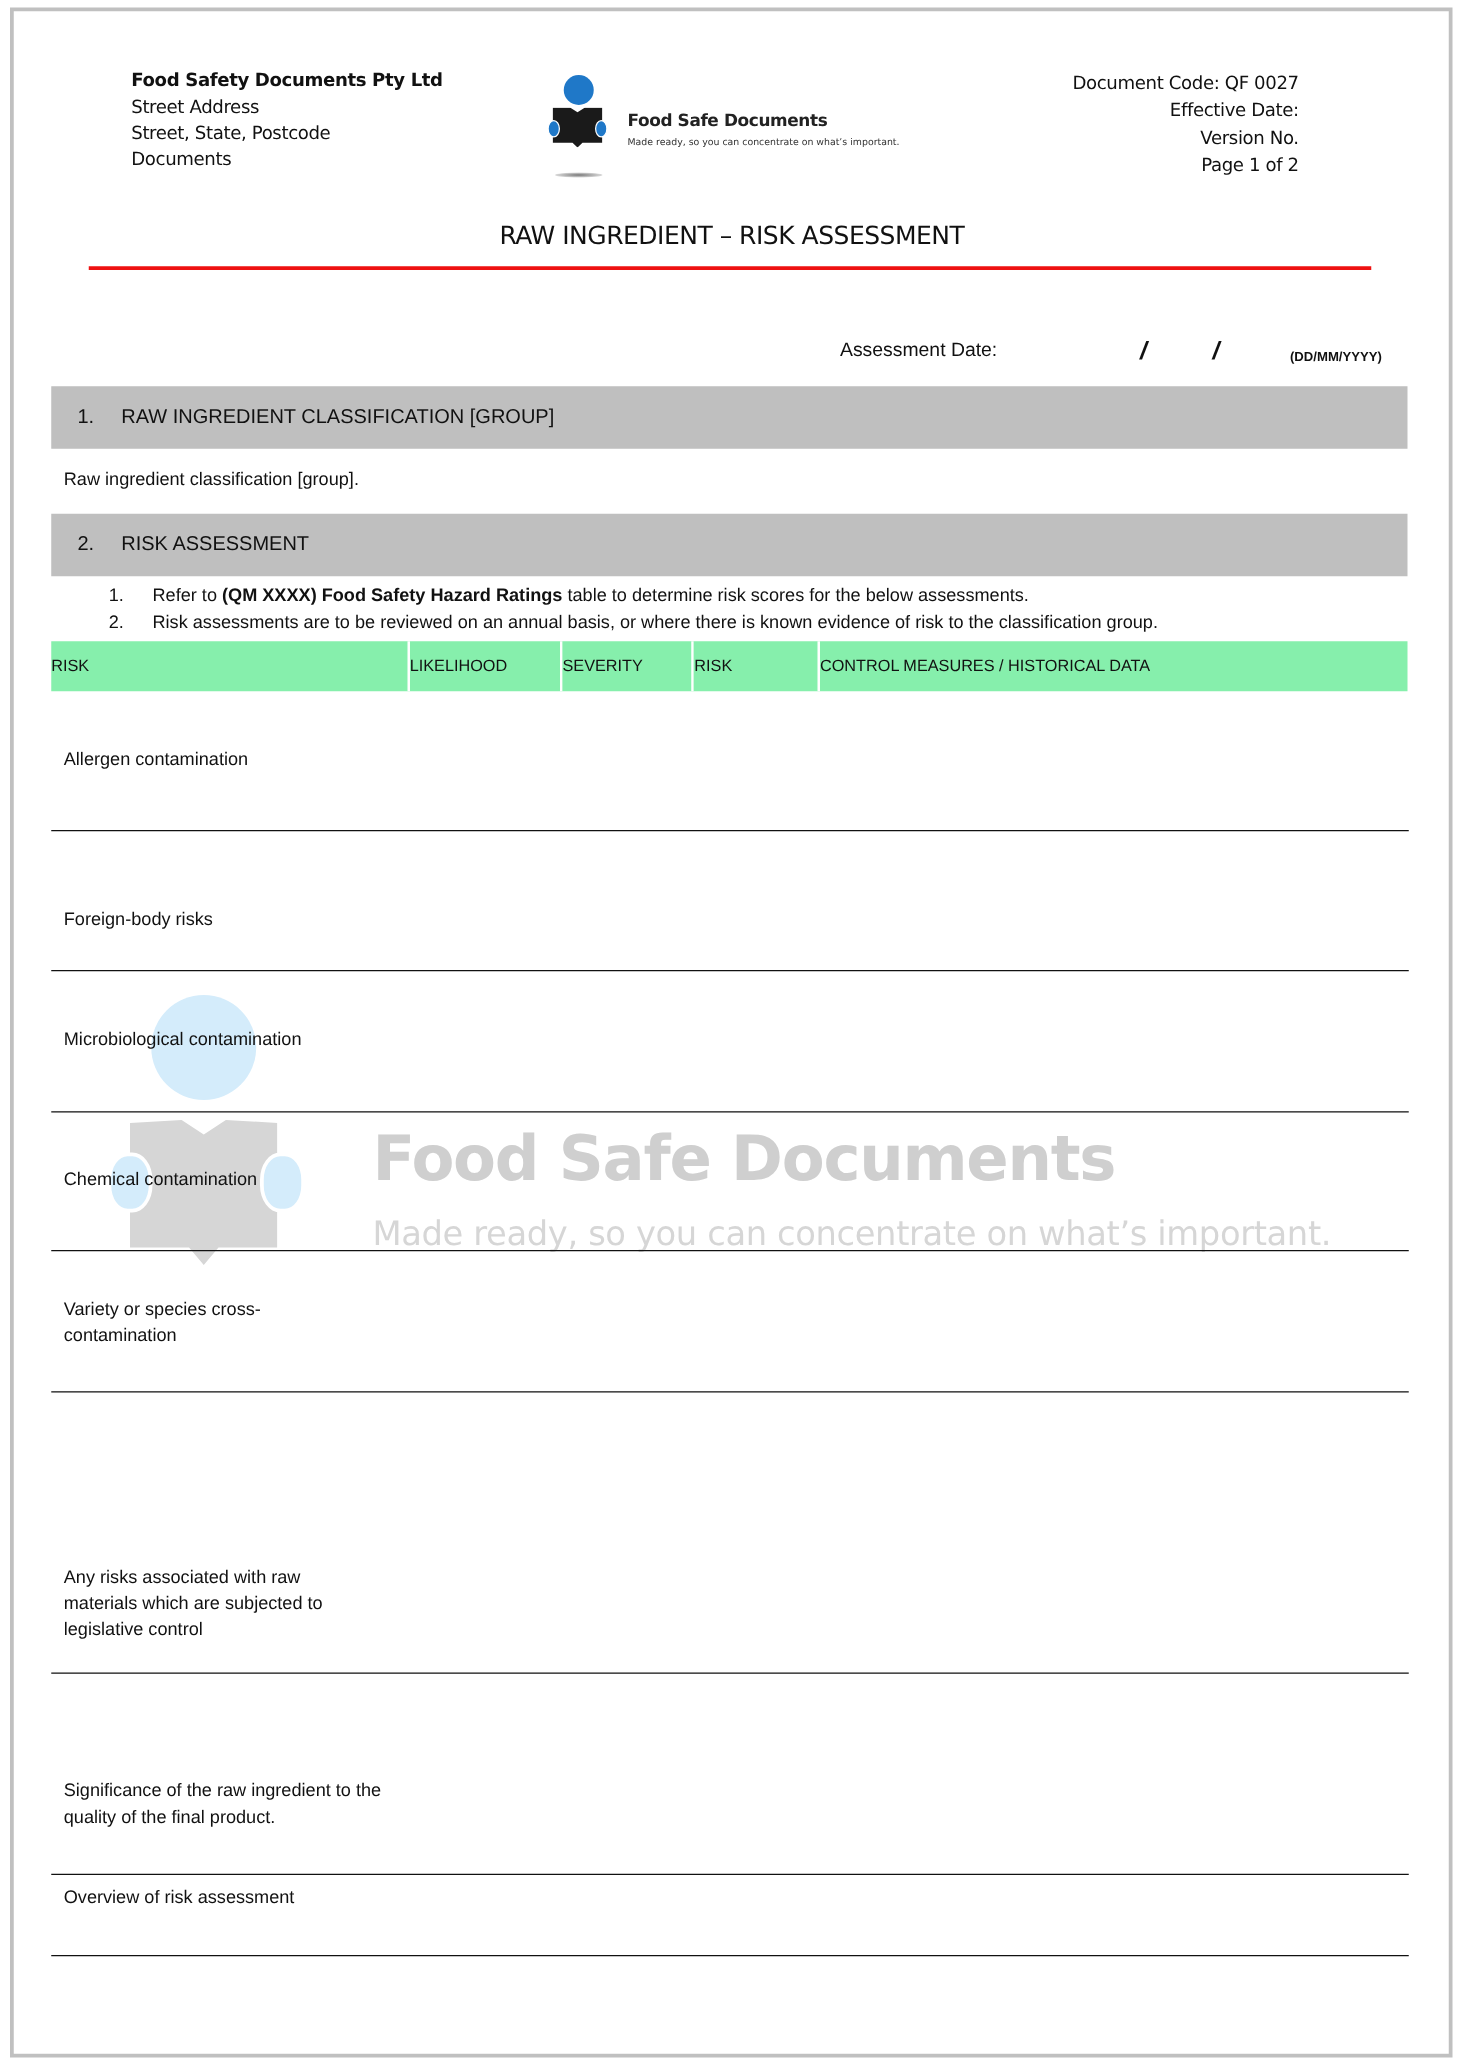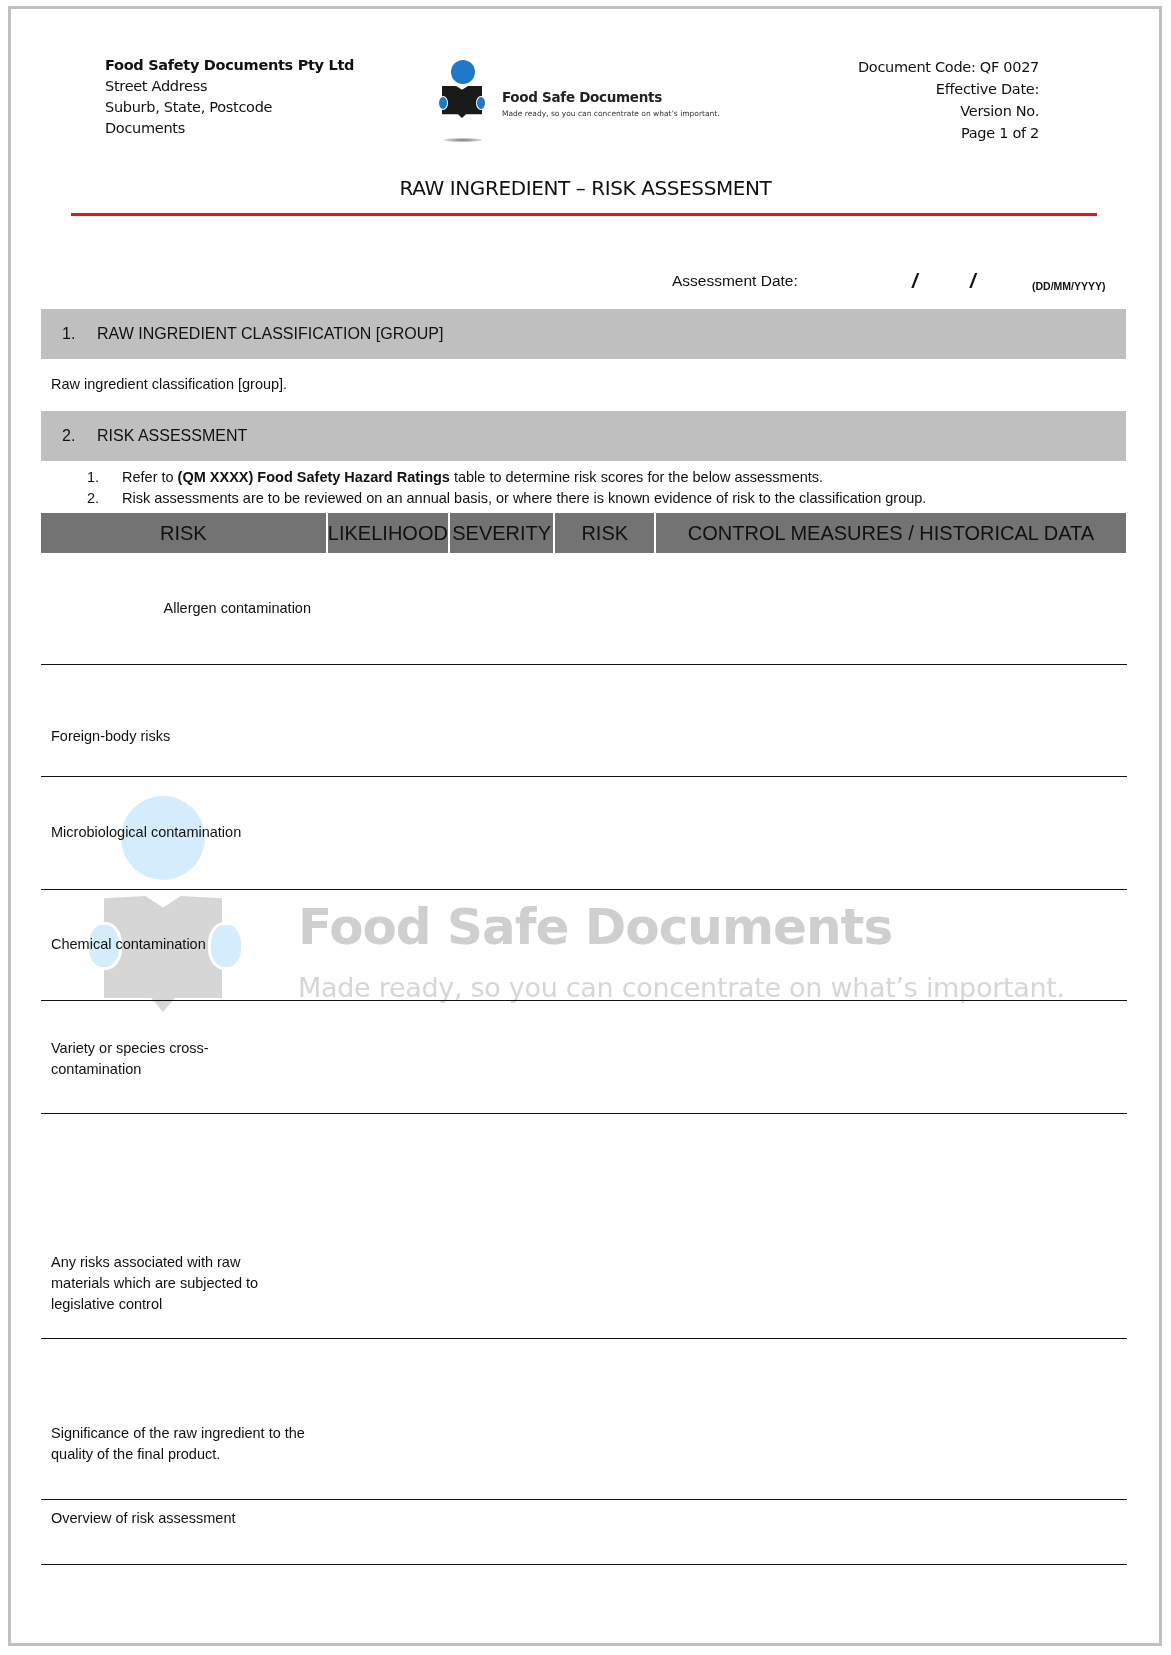--- a/index.html
+++ b/index.html
@@ -34,21 +34,21 @@
     .section-bar { position: absolute; left: 41px; width: 1085px; height: 50px; background: #bfbfbf;
                    font-size: 16px; line-height: 50px; font-family: "Liberation Sans", sans-serif; }
     .section-bar .num { position: absolute; left: 21px; }
     .section-bar .lbl { position: absolute; left: 56px; }
     .para { position: absolute; left: 51px; font-size: 14.5px; font-family: "Liberation Sans", sans-serif; }
 
     .notes { position: absolute; left: 87px; top: 467px; font-size: 14.5px; line-height: 21px; font-family: "Liberation Sans", sans-serif; }
     .notes .n { display: inline-block; width: 35px; }
 
     .thead { position: absolute; left: 41px; top: 513px; width: 1085px; height: 40px; display: flex; }
-    .thead .th { background: #737373; height: 40px; line-height: 40px; text-align: center; font-size: 20px;
+    .thead .th { background: #86efac; height: 40px; line-height: 40px; text-align: left; font-size: 13px;
                  font-family: "Liberation Sans", sans-serif; border-right: 2px solid #fff; box-sizing: border-box; }
     .thead .th:last-child { border-right: none; }
 
     .row { position: absolute; left: 41px; width: 1086px; border-bottom: 1.5px solid #111; }
     .row .label { position: absolute; left: 10px; font-size: 14.5px; line-height: 21px; font-family: "Liberation Sans", sans-serif; width: 260px; }
 
     
     .wm-head { position: absolute; left: 121px; top: 796px; width: 84px; height: 84px; border-radius: 50%; background: #d4ecfb; }
     .wm-book { position: absolute; left: 104px; top: 896px; width: 118px; height: 116px; background: #d6d6d6;
                clip-path: polygon(0 2%, 35% 0, 50% 10%, 65% 0, 100% 2%, 100% 88%, 60% 88%, 50% 100%, 40% 88%, 0 88%); }
@@ -70,21 +70,21 @@
   <div class="wm-hand-r"></div>
   <div class="wm-brand">Food Safe Documents</div>
   <div class="wm-tag">Made ready, so you can concentrate on what’s important.</div>
 </div>
 
 <div class="content">
 
   <div class="company">
     <div class="name">Food Safety Documents Pty Ltd</div>
     <div>Street Address</div>
-    <div>Suburb, State, Postcode</div>
+    <div>Street, State, Postcode</div>
     <div>Documents</div>
   </div>
 
   <div class="logo">
     <div class="head"></div>
     <div class="book"></div>
     <div class="hand-l"></div>
     <div class="hand-r"></div>
     <div class="shadow"></div>
     <div class="brand">Food Safe Documents</div>
@@ -129,21 +129,21 @@
 
   <div class="thead">
     <div class="th" style="width:291px;">RISK</div>
     <div class="th" style="width:124px;">LIKELIHOOD</div>
     <div class="th" style="width:107px;">SEVERITY</div>
     <div class="th" style="width:102px;">RISK</div>
     <div class="th" style="width:477px;">CONTROL MEASURES / HISTORICAL DATA</div>
   </div>
 
   <div class="row" style="top:553px;height:111px;">
-    <div class="label" style="top:45px;text-align:right;">Allergen contamination</div>
+    <div class="label" style="top:45px;">Allergen contamination</div>
   </div>
   <div class="row" style="top:665px;height:111px;">
     <div class="label" style="top:61px;">Foreign-body risks</div>
   </div>
   <div class="row" style="top:777px;height:112px;">
     <div class="label" style="top:45px;">Microbiological contamination</div>
   </div>
   <div class="row" style="top:890px;height:110px;">
     <div class="label" style="top:44px;">Chemical contamination</div>
   </div>

